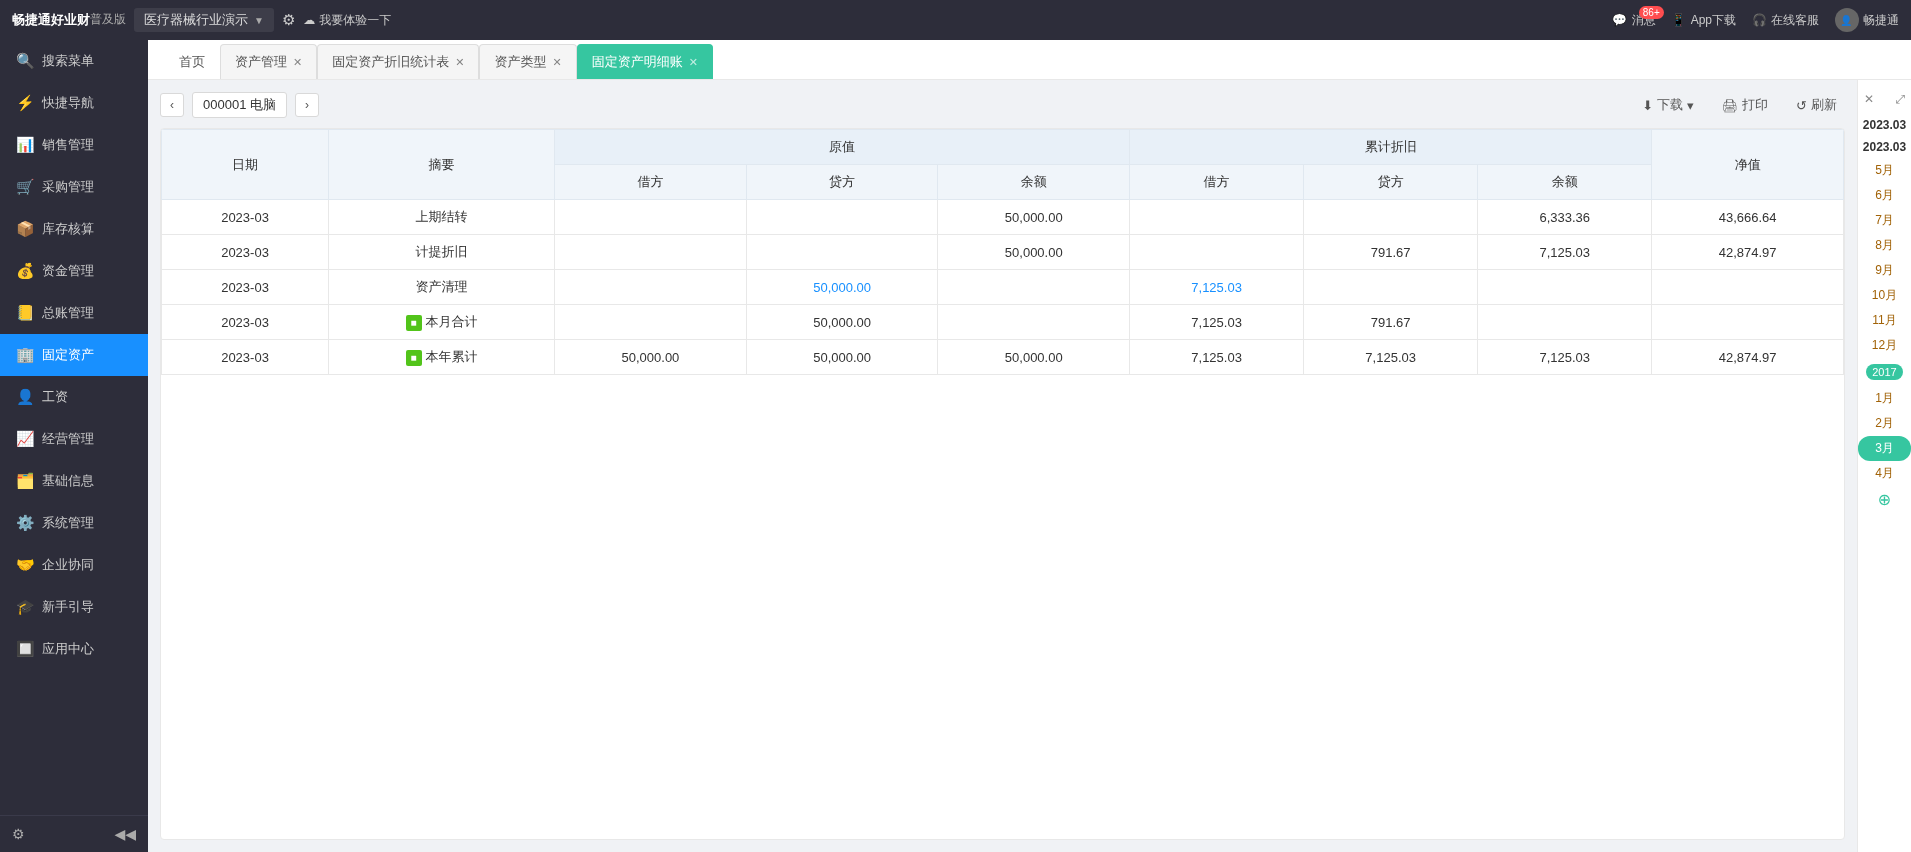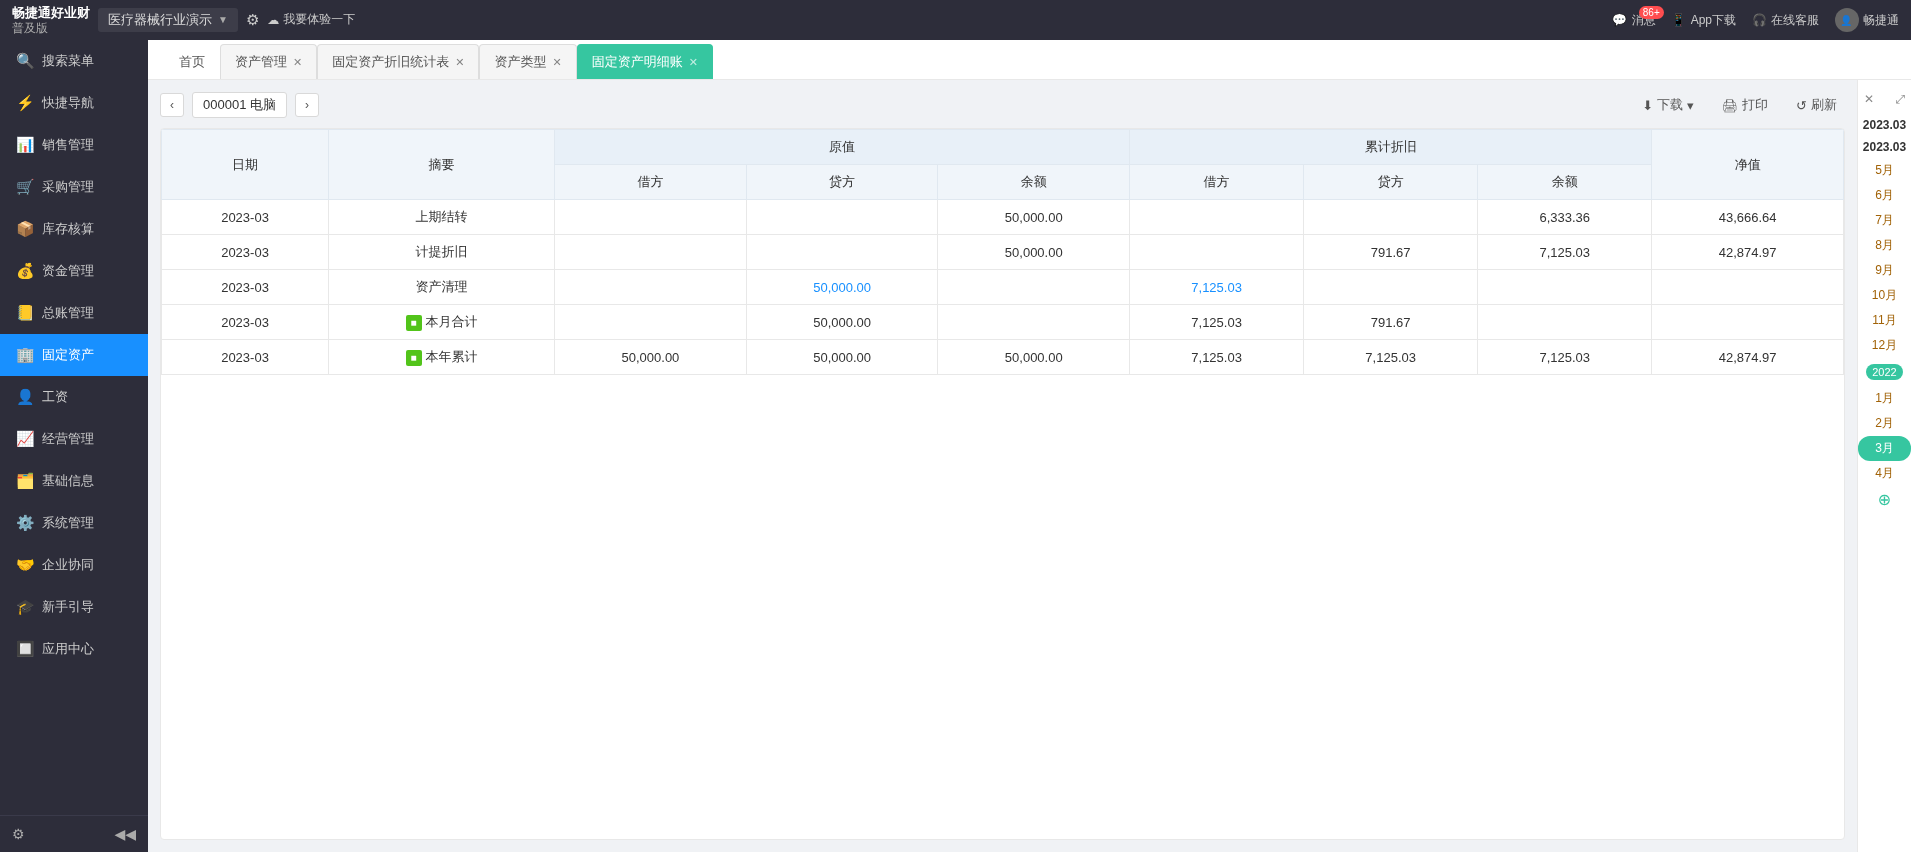--- a/index.html
+++ b/index.html
@@ -1,21 +1,21 @@
 <!DOCTYPE html>
 <html><head>
   <meta charset="utf-8">
   <style>
     * { box-sizing: border-box; margin: 0; padding: 0; }
     body { font-family: "Microsoft YaHei", "PingFang SC", sans-serif; font-size: 13px; background: #f5f6fa; display: flex; flex-direction: column; height: 852px; overflow: hidden; }
 
     
     .topbar { height: 40px; background: #2d2d3a; display: flex; align-items: center; justify-content: space-between; padding: 0 12px; flex-shrink: 0; }
     .topbar-left { display: flex; align-items: center; gap: 8px; }
-    .topbar-logo { color: #fff; font-size: 13px; font-weight: bold; display: flex; flex-direction: column; line-height: 1.2; }
+    .topbar-logo { color: #fff; font-size: 13px; font-weight: bold; display: flex; flex-direction: row; line-height: 1.2; }
     .topbar-logo .sub { font-size: 12px; color: #aaa; font-weight: normal; }
     .topbar-company { display: flex; align-items: center; gap: 6px; color: #ddd; font-size: 13px; background: rgba(255,255,255,0.08); padding: 3px 10px; border-radius: 3px; }
     .topbar-company .arrow { color: #aaa; font-size: 10px; }
     .topbar-settings-icon { color: #ccc; font-size: 15px; cursor: pointer; }
     .topbar-experience { display: flex; align-items: center; gap: 4px; color: #ccc; font-size: 12px; }
     .topbar-right { display: flex; align-items: center; gap: 16px; }
     .topbar-right-item { display: flex; align-items: center; gap: 4px; color: #ccc; font-size: 12px; cursor: pointer; position: relative; }
     .badge { background: #ff4d4f; color: #fff; font-size: 10px; border-radius: 8px; padding: 1px 4px; position: absolute; top: -6px; right: -8px; }
     .topbar-avatar { width: 24px; height: 24px; border-radius: 50%; background: #666; display: flex; align-items: center; justify-content: center; color: #fff; font-size: 10px; }
 
@@ -329,21 +329,21 @@
         <div class="year-label">2023.03</div>
         <div class="month-item">5月</div>
         <div class="month-item">6月</div>
         <div class="month-item">7月</div>
         <div class="month-item">8月</div>
         <div class="month-item">9月</div>
         <div class="month-item">10月</div>
         <div class="month-item">11月</div>
         <div class="month-item">12月</div>
         <div style="text-align:center;margin:4px 0;">
-          <span class="year-badge">2022</span>
+          <span class="year-badge">2017</span>
         </div>
         <div class="month-item">1月</div>
         <div class="month-item">2月</div>
         <div class="month-item active">3月</div>
         <div class="month-item">4月</div>
         <div class="scroll-btn">⊕</div>
       </div>
     </div>
   </div>
 </div>

